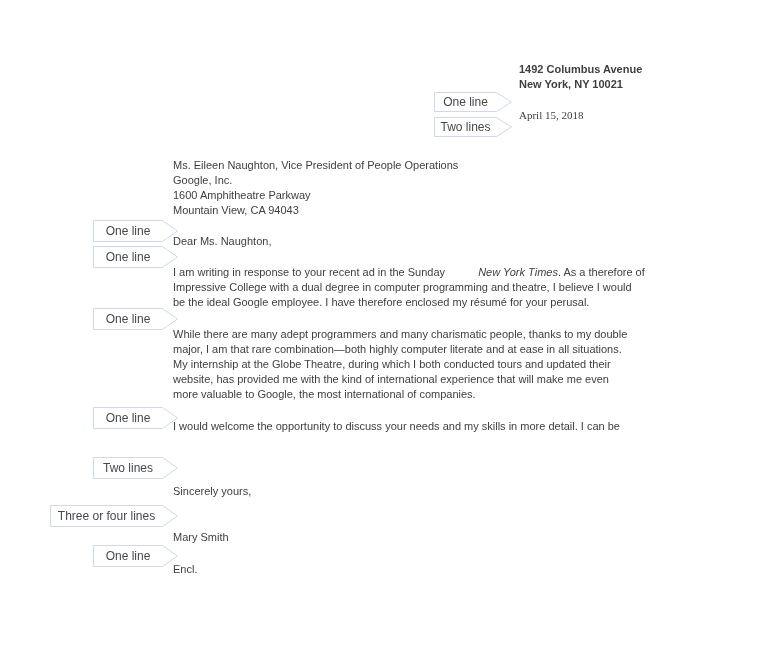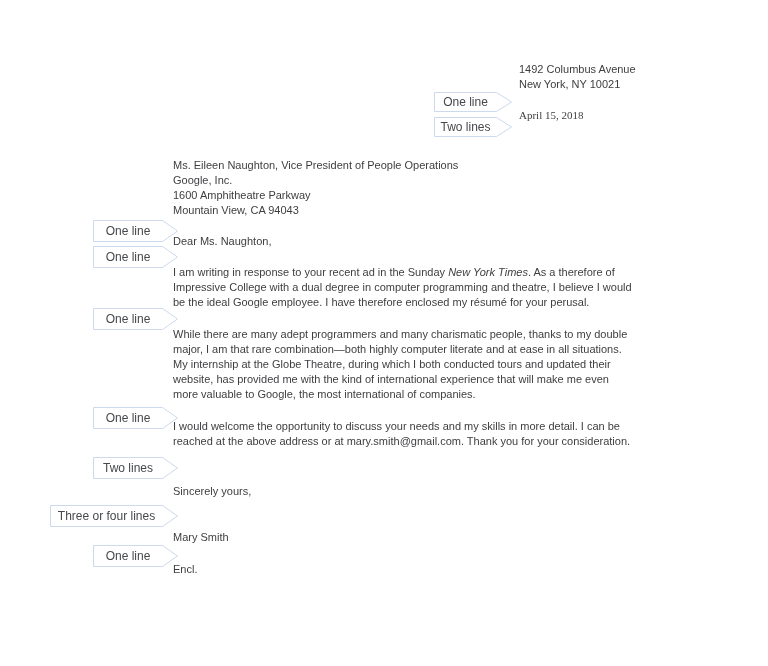--- a/index.html
+++ b/index.html
@@ -13,21 +13,21 @@
     color: #3e3e41;
     overflow: hidden;
   }
   .abs { position: absolute; }
   .line {
     font-size: 11px;
     line-height: 15px;
     white-space: pre;
     color: #3e3e41;
   }
-  .italic { font-style: italic; }
+  .italic { font-style: italic; margin-left: 30px; }
   .callout { position: absolute; }
   .callout svg { position: absolute; left: 0; top: 0; display: block; }
   .callout-shape-poly {
     fill: #ffffff;
     stroke: #cdd9ec;
     stroke-width: 1;
   }
   .callout-label {
     position: absolute;
     left: 0; top: 0; bottom: 0;
@@ -37,21 +37,21 @@
     font-size: 12px;
     color: #46484c;
     white-space: pre;
   }
 </style>
 </head>
 <body>
 
 <div class="page">
 
-  <div class="abs" style="left:519px; top:62px;">
+  <div class="abs" style="left:519px; top:62px;font-weight:bold;">
     <div class="line">1492 Columbus Avenue</div>
     <div class="line">New York, NY 10021</div>
   </div>
 
   <div class="abs" style="left:519px; top:108px;font-family:Liberation Serif, serif;">
     <div class="line">April 15, 2018</div>
   </div>
 
   <div class="abs" style="left:173px; top:158px;">
     <div class="line">Ms. Eileen Naughton, Vice President of People Operations</div>
@@ -73,21 +73,20 @@
   <div class="abs" style="left:173px; top:327px;">
     <div class="line">While there are many adept programmers and many charismatic people, thanks to my double</div>
     <div class="line">major, I am that rare combination—both highly computer literate and at ease in all situations.</div>
     <div class="line">My internship at the Globe Theatre, during which I both conducted tours and updated their</div>
     <div class="line">website, has provided me with the kind of international experience that will make me even</div>
     <div class="line">more valuable to Google, the most international of companies.</div>
   </div>
 
   <div class="abs" style="left:173px; top:419px;">
     <div class="line">I would welcome the opportunity to discuss your needs and my skills in more detail. I can be</div>
-    <div class="line">reached at the above address or at mary.smith@gmail.com. Thank you for your consideration.</div>
   </div>
 
   <div class="abs" style="left:173px; top:484px;">
     <div class="line">Sincerely yours,</div>
   </div>
   <div class="abs" style="left:173px; top:530px;">
     <div class="line">Mary Smith</div>
   </div>
   <div class="abs" style="left:173px; top:562px;">
     <div class="line">Encl.</div>

